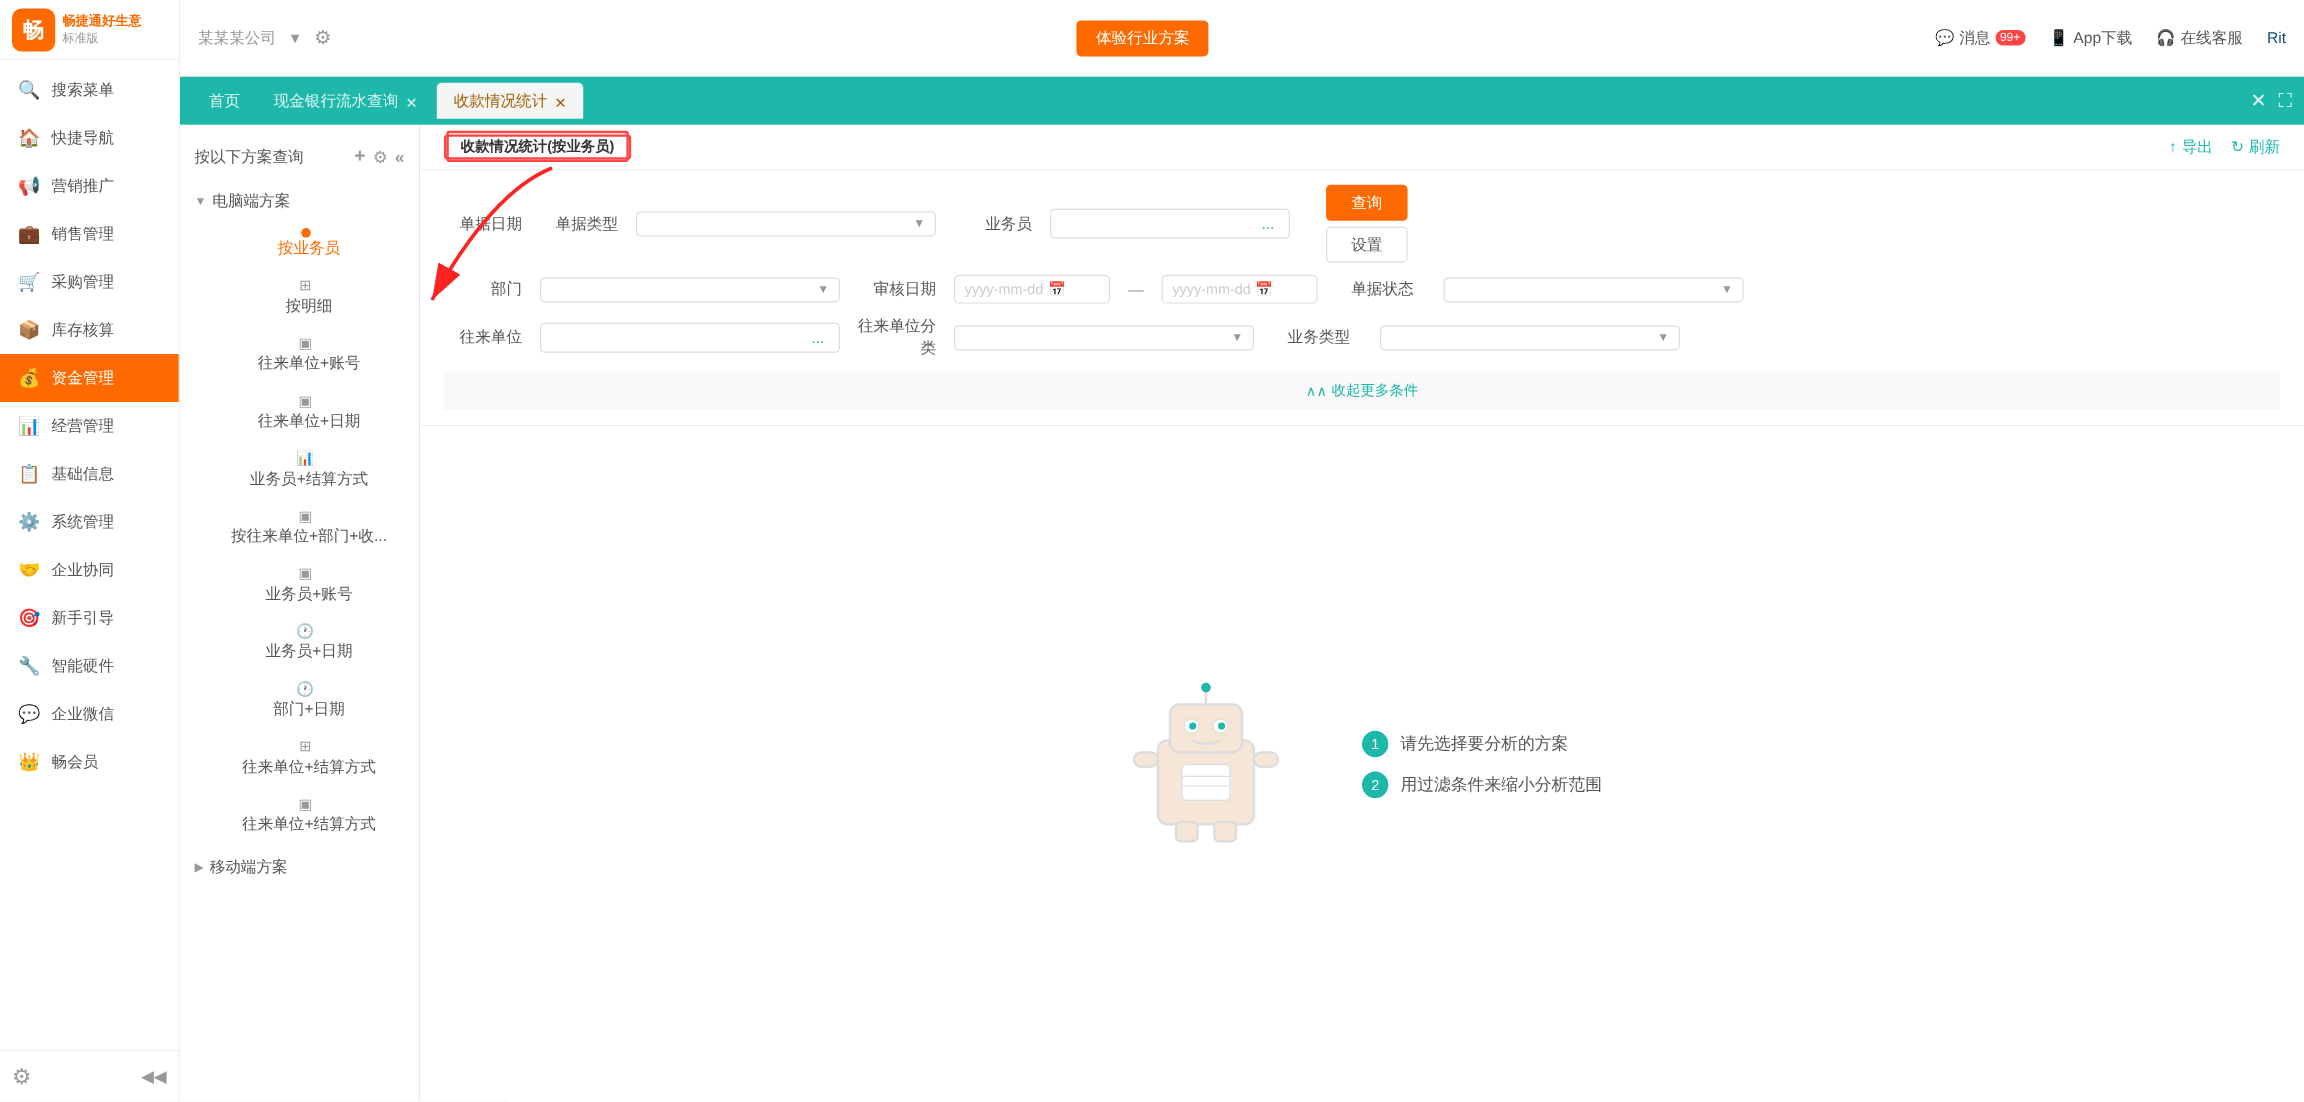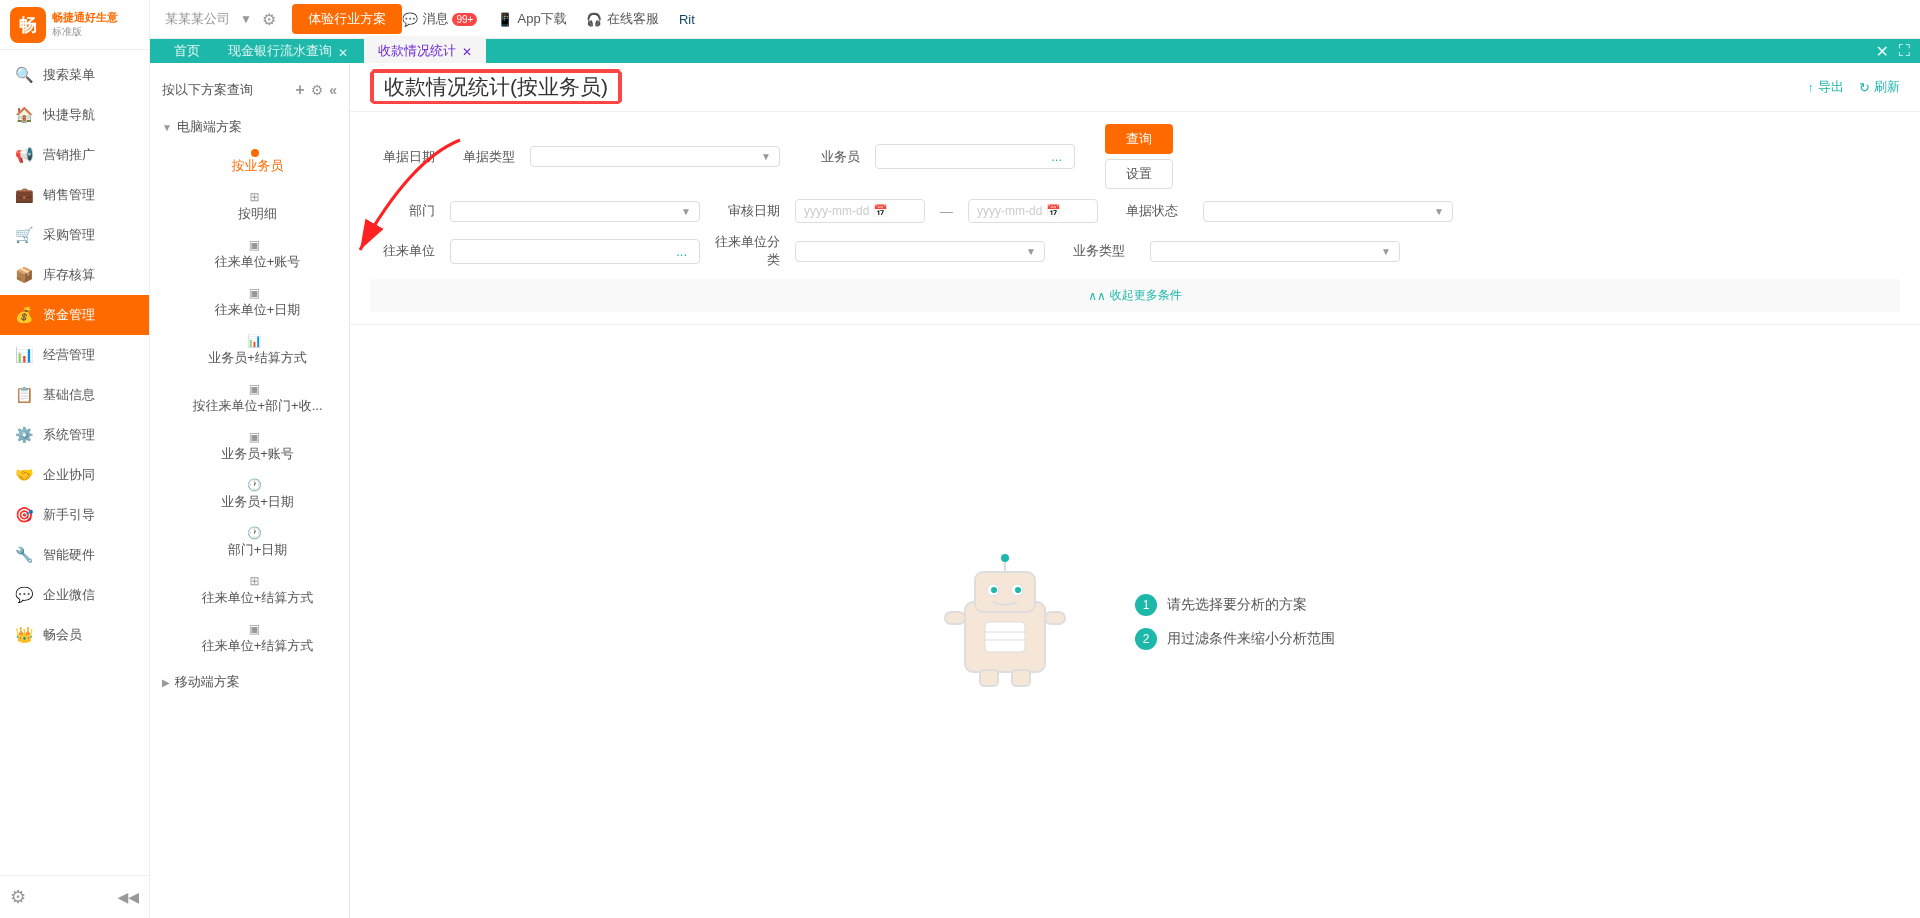--- a/index.html
+++ b/index.html
@@ -12,31 +12,31 @@
     .sidebar-nav { flex: 1; overflow-y: auto; padding: 5px 0; }
     .nav-item { display: flex; align-items: center; padding: 10px 15px; cursor: pointer; color: #555; font-size: 13px; transition: background 0.2s; }
     .nav-item.active { background: #ff6a00; color: white; }
     .nav-item .nav-icon { width: 20px; height: 20px; margin-right: 8px; display: flex; align-items: center; justify-content: center; font-size: 15px; flex-shrink: 0; }
     .sidebar-bottom { padding: 10px; display: flex; align-items: center; justify-content: space-between; border-top: 1px solid #eee; }
 
     
     .main { flex: 1; display: flex; flex-direction: column; height: 100%; overflow: hidden; }
 
     
-    .topbar { height: 39px; background: #fff; display: flex; align-items: center; padding: 0 15px; border-bottom: 1px solid #eee; justify-content: flex-start; flex-shrink: 0; }
+    .topbar { height: 64px; background: #fff; display: flex; align-items: center; padding: 0 15px; border-bottom: 1px solid #eee; justify-content: space-between; flex-shrink: 0; }
     .topbar-left { display: flex; align-items: center; gap: 10px; }
     .topbar-btn { background: #ff6a00; color: white; border: none; padding: 6px 16px; border-radius: 4px; cursor: pointer; font-size: 13px; margin-left: 16px; }
     .topbar-right { display: flex; align-items: center; gap: 20px; }
     .topbar-right-item { display: flex; align-items: center; gap: 4px; color: #555; font-size: 13px; cursor: pointer; }
     .badge { background: #ff4444; color: white; font-size: 10px; padding: 1px 4px; border-radius: 8px; }
 
     
-    .tabbar { height: 24px; background: #1db8aa; display: flex; align-items: center; padding: 0 10px; flex-shrink: 0; }
+    .tabbar { height: 40px; background: #1db8aa; display: flex; align-items: center; padding: 0 10px; flex-shrink: 0; }
     .tab { display: flex; align-items: flex-end; padding: 6px 14px; color: rgba(255,255,255,0.85); font-size: 13px; cursor: pointer; border-radius: 4px 4px 0 0; margin-right: 2px; }
-    .tab.active { background: #f5f5f5; color: #6d28d9; font-family: Liberation Serif, serif; }
+    .tab.active { background: #f5f5f5; color: #a16207; }
     .tab-close { margin-left: 6px; font-size: 12px; color: inherit; }
     .tab-home { color: rgba(255,255,255,0.9); padding: 6px 14px; font-size: 13px; cursor: pointer; }
     .tabbar-spacer { flex: 1; }
     .tabbar-actions { display: flex; align-items: center; gap: 10px; }
     .tabbar-action-btn { color: rgba(255,255,255,0.9); cursor: pointer; font-size: 16px; background: none; border: none; }
 
     
     .page-content { flex: 1; display: flex; overflow: hidden; background: #f5f5f5; }
 
     
@@ -49,21 +49,21 @@
     .section-item { display: flex; align-items: center; padding: 7px 12px 7px 28px; font-size: 13px; color: #555; cursor: pointer; flex-direction: column; }
     .section-item.active { color: #ff6a00; }
     .section-item .item-icon { width: 16px; height: 16px; margin-right: 6px; font-size: 12px; display: flex; align-items: center; justify-content: center; color: #999; }
     .active-dot { width: 8px; height: 8px; background: #ff6a00; border-radius: 50%; margin-right: 6px; flex-shrink: 0; }
 
     
     .right-content { flex: 1; display: flex; flex-direction: column; overflow: hidden; }
 
     
     .page-header { background: #fff; padding: 8px 20px; display: flex; align-items: center; justify-content: space-between; border-bottom: 1px solid #eee; flex-shrink: 0; }
-    .page-title { font-size: 21px; font-weight: normal; color: #333; border: 2px solid #ff4444; padding: 4px 10px; border-radius: 2px; }
+    .page-title { font-size: 12px; font-weight: bold; color: #333; border: 2px solid #ff4444; padding: 4px 10px; border-radius: 2px; }
     .page-actions { display: flex; align-items: center; gap: 15px; }
     .action-link { color: #1db8aa; font-size: 13px; cursor: pointer; display: flex; align-items: center; gap: 4px; }
 
     
     .filter-area { background: #fff; padding: 12px 20px; border-bottom: 1px solid #eee; flex-shrink: 0; }
     .filter-row { display: flex; align-items: center; margin-bottom: 10px; gap: 15px; }
     .filter-row:last-child { margin-bottom: 0; }
     .filter-label { color: #555; font-size: 13px; width: 65px; flex-shrink: 0; text-align: right; }
     .filter-content { display: flex; align-items: center; gap: 6px; flex: 1; }
     .date-tabs { display: flex; align-items: center; gap: 2px; }

